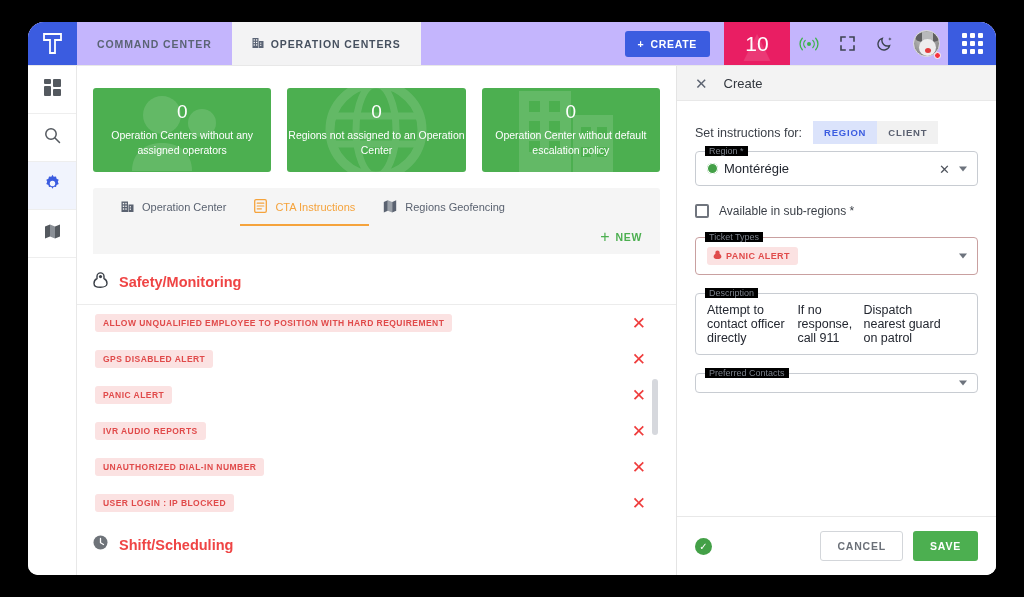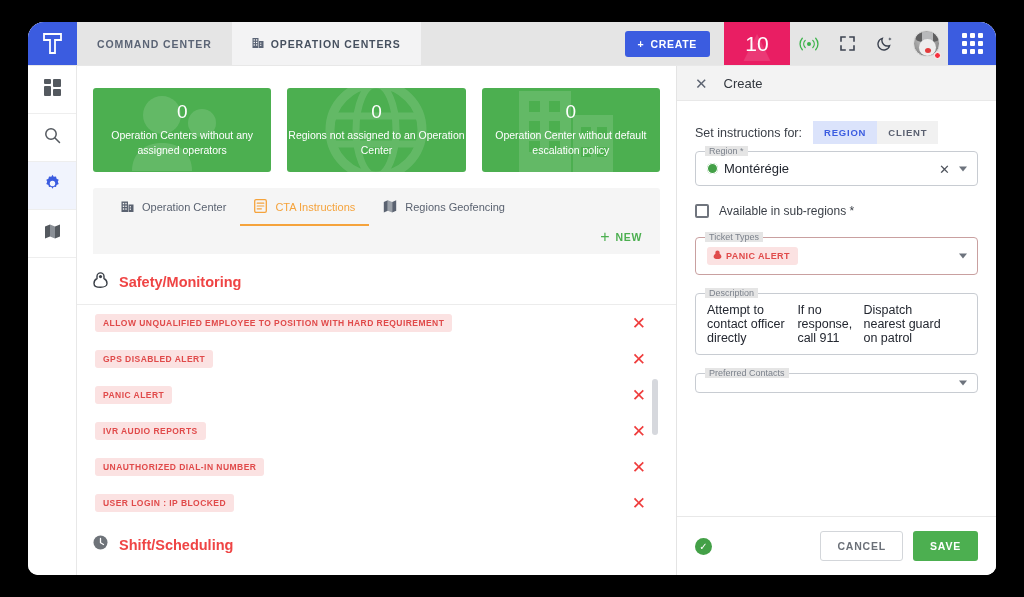--- a/index.html
+++ b/index.html
@@ -20,21 +20,21 @@
     overflow: hidden;
     display: flex;
     flex-direction: column;
   }
 
   
   #topbar {
     height: 44px;
     display: flex;
     align-items: stretch;
-    background: #e5e5e5;
+    background: #c4b5fd;
     border-bottom: 1px solid #e8e8e8;
     flex: 0 0 44px;
   }
   .logo-box {
     width: 49px; flex: 0 0 49px;
     background: #3b5ce0;
     display: flex; align-items: center; justify-content: center;
   }
   .logo-t {
     width: 21px; height: 23px;
@@ -216,21 +216,21 @@
   }
   .seg-btn.sel { background: #dbe3fb; color: #3b5ce0; }
 
   .field {
     position: relative; border: 1px solid #c8ccd2; border-radius: 4px;
     padding: 9px 30px 9px 11px; margin-bottom: 18px; background: #fff;
   }
   .field.focusish { border-color: #c9a0a0; }
   .field > .flabel {
     position: absolute; top: -6px; left: 9px;
-    background: #e5e5e5; padding: 0 4px;
+    background: #000000; padding: 0 4px;
     font-size: 9px; color: #7c828c;
   }
   .field .fval { font-size: 13px; color: #232730; display: flex; align-items: center; gap: 6px; }
   .field .caret {
     position: absolute; right: 10px; top: 50%; transform: translateY(-50%);
     width: 0; height: 0; border-left: 4px solid transparent; border-right: 4px solid transparent;
     border-top: 5px solid #6d737d; cursor: pointer;
   }
   .field .clear-x {
     position: absolute; right: 27px; top: 50%; transform: translateY(-50%);

